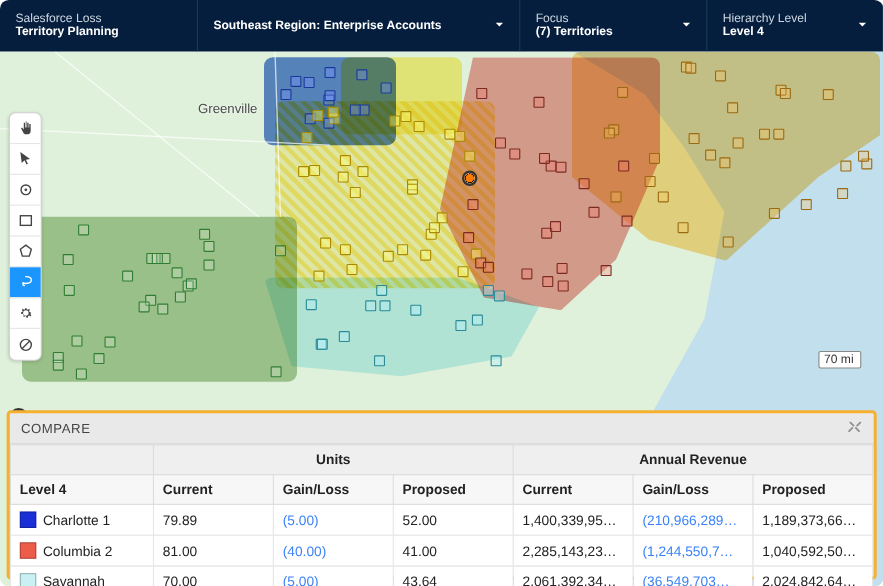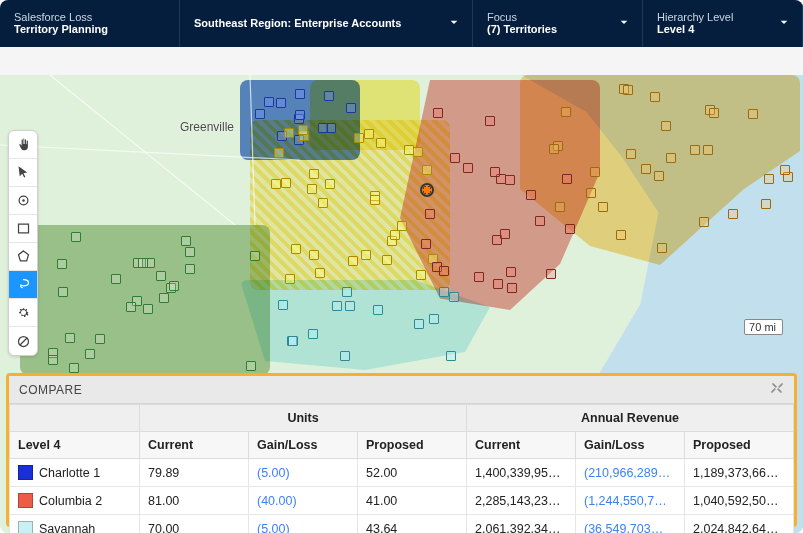--- a/index.html
+++ b/index.html
@@ -12,21 +12,21 @@
   .header .cell .small { font-size:11px; color:#cdd6e0; line-height:1.1; white-space:nowrap; overflow:hidden; text-overflow:ellipsis;}
   .header .cell .big { font-size:11px; font-weight:600; line-height:1.2; white-space:nowrap; overflow:hidden; text-overflow:ellipsis;}
   .header .chev { position:absolute; right:10px; top:14px; }
   .chev svg { width:16px; height:16px; fill:#fff; }
   .hdr-brand { width:180px; }
   .hdr-record { flex:1; min-width:0;}
   .hdr-focus { width:170px; }
   .hdr-level { width:160px; border-right:none;}
 
   
-  .maparea { position:absolute; top:47px; left:0; right:0; bottom:0;margin-top:28px; }
+  .maparea { position:absolute; top:47px; left:0; right:0; bottom:0; }
   .mapbase { position:absolute; inset:0; background:#dff1db; }
   .coast { position:absolute; right:0; top:0; width:45%; height:100%; background:#c2dfee; clip-path: polygon(22% 0, 100% 0, 100% 100%, 0 100%, 0 92%, 40% 70%, 55% 50%, 60% 30%, 50% 18%, 40% 8%); }
   .sea2 { position:absolute; right:0; bottom:0; width:60%; height:40%; background:#c2dfee; clip-path: polygon(0 100%, 100% 100%, 100% 0, 70% 0, 50% 30%, 30% 60%, 10% 80%);}
   .roads { position:absolute; inset:0; }
   .roads line { stroke:#fff; stroke-width:1.2; opacity:.7;}
   .citylabel { position:absolute; font-size:12px; color:#4a4a4a; text-shadow:0 0 2px #fff;}
 
   .territory { position:absolute; border-radius:8px; mix-blend-mode:multiply;}
   .t-blue   { background: rgba(30,90,200,.70); }
   .t-yellow { background: rgba(255,230,40,.55); }

